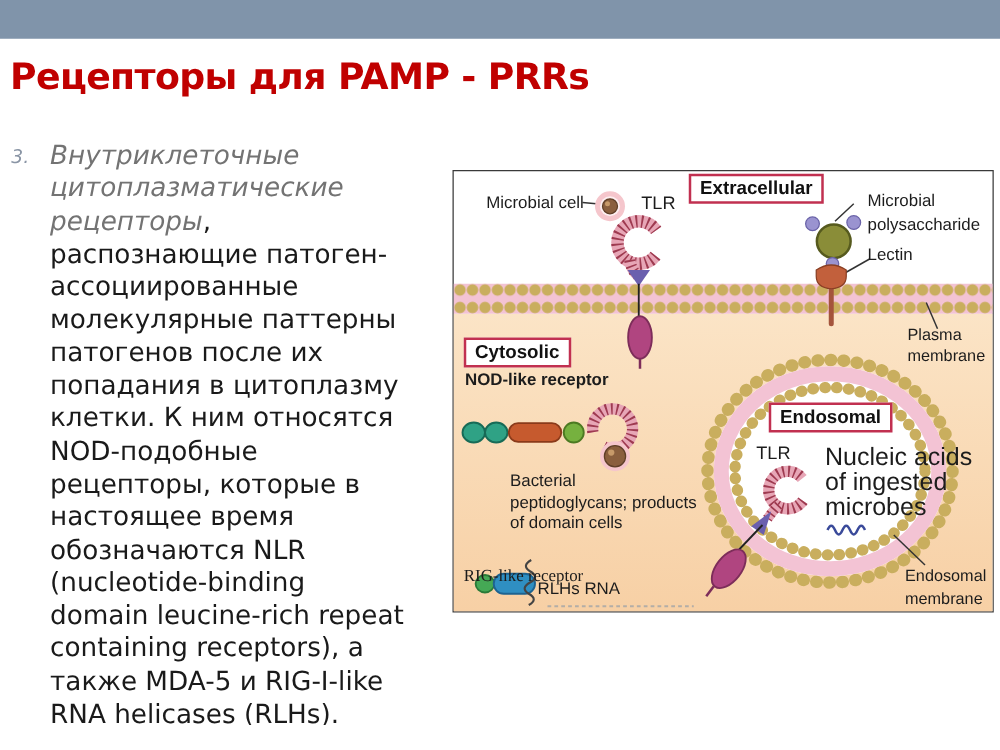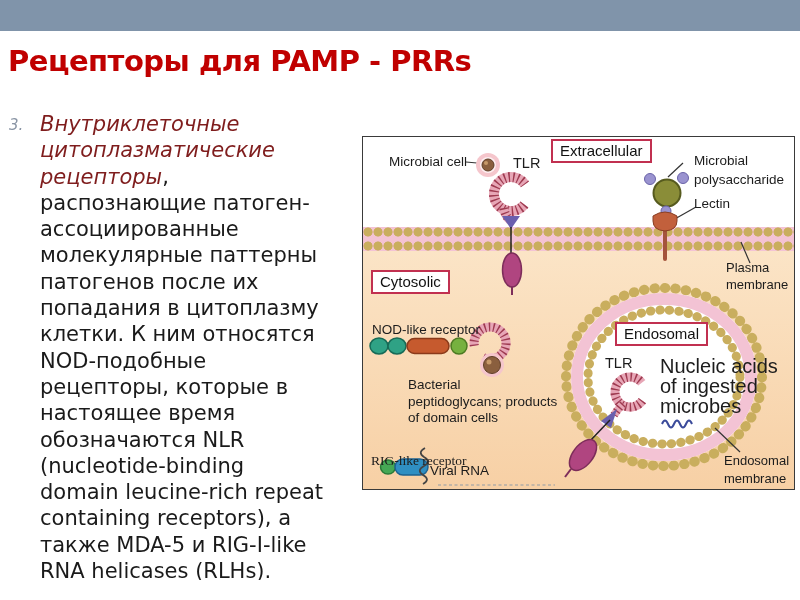--- a/index.html
+++ b/index.html
@@ -4,36 +4,36 @@
 <style>
   html,body{margin:0;padding:0;background:#fff;}
   .slide{position:relative;width:800px;height:580px;background:#fff;overflow:hidden;
          font-family:"DejaVu Sans",sans-serif;}
   .header-bar{position:absolute;left:0;top:0;width:800px;height:31px;background:#8094aa;}
   .title{position:absolute;left:8px;top:44px;font-size:29px;font-weight:bold;color:#c00000;
          letter-spacing:-0.5px;white-space:nowrap;}
   .bullet-num{position:absolute;left:9px;top:116px;font-size:15px;font-style:italic;color:#8a95a5;}
   .body-text{position:absolute;left:40px;top:111px;width:330px;font-size:21px;line-height:26.3px;
              color:#1a1a1a;white-space:pre-line;}
-  .body-text .lead{color:#7f1d1d;font-style:italic;}
+  .body-text .lead{color:#737373;font-style:italic;}
   
   .diagram{position:absolute;left:362px;top:136px;width:431px;height:352px;background:#fff;
            border:1px solid #3a3a3a;font-family:"Liberation Sans",sans-serif;}
   .cytosol{position:absolute;left:0;top:114px;width:100%;height:238px;
            background:linear-gradient(180deg,#fbe4c6,#f7d0a5);}
   .membrane{position:absolute;left:0;top:90px;width:100%;height:24px;background:#f3c3d4;}
   .membrane::before,.membrane::after{content:"";position:absolute;left:0;right:0;height:10px;
       background-image:radial-gradient(circle at 5px 5px,#c9ae5e 4.2px,rgba(0,0,0,0) 4.9px);
       background-size:10px 10px;background-repeat:repeat-x;}
   .membrane::before{top:0;}
   .membrane::after{bottom:0;}
   .shapes{position:absolute;left:0;top:0;z-index:2;}
   .dlabel{position:absolute;z-index:3;font-size:13.5px;color:#1c1c1c;white-space:pre-line;line-height:16.5px;}
   .redbox{position:absolute;z-index:3;border:2.5px solid #c13050;background:#fff;color:#111;
-          font-size:15px;font-weight:normal;padding:1px 7px 2px;white-space:nowrap;}
+          font-size:15px;font-weight:bold;padding:1px 7px 2px;white-space:nowrap;}
 </style>
 </head>
 <body>
 
 <div class="slide">
   <div class="header-bar"></div>
   <div class="title">Рецепторы для PAMP - PRRs</div>
   <div class="bullet-num">3.</div>
   <div class="body-text"><span class="lead">Внутриклеточные
 цитоплазматические
@@ -146,26 +146,26 @@
     <div class="redbox" style="left:8px;top:133px;">Cytosolic</div>
     <div class="redbox" style="left:252px;top:185px;">Endosomal</div>
 
     <div class="dlabel" style="left:26px;top:17px;">Microbial cell</div>
     <div class="dlabel" style="left:150px;top:18px;font-size:14.5px;">TLR</div>
     <div class="dlabel" style="left:319px;top:14px;line-height:19px;margin-left:12px;">Microbial
 polysaccharide</div>
     <div class="dlabel" style="left:331px;top:59px;text-align:center;">Lectin</div>
     <div class="dlabel" style="left:363px;top:122px;font-size:13px;line-height:17px;">Plasma
 membrane</div>
-    <div class="dlabel" style="left:9px;top:185px;">NOD-like receptor</div>
+    <div class="dlabel" style="left:9px;top:159px;font-weight:bold;">NOD-like receptor</div>
     <div class="dlabel" style="left:45px;top:240px;">Bacterial
 peptidoglycans; products
 of domain cells</div>
     <div class="dlabel" style="left:8px;top:316px;font-family:Liberation Serif, serif;">RIG-like receptor</div>
-    <div class="dlabel" style="left:67px;top:326px;">Viral RNA</div>
+    <div class="dlabel" style="left:67px;top:326px;">RLHs RNA</div>
     <div class="dlabel" style="left:242px;top:218px;font-size:14.5px;">TLR</div>
     <div class="dlabel" style="left:297px;top:219px;font-size:20px;line-height:20px;">Nucleic acids
 of ingested
 microbes</div>
     <div class="dlabel" style="left:361px;top:315px;font-size:13px;line-height:18px;">Endosomal
 membrane</div>
   </div>
 </div>
 
 </body></html>

